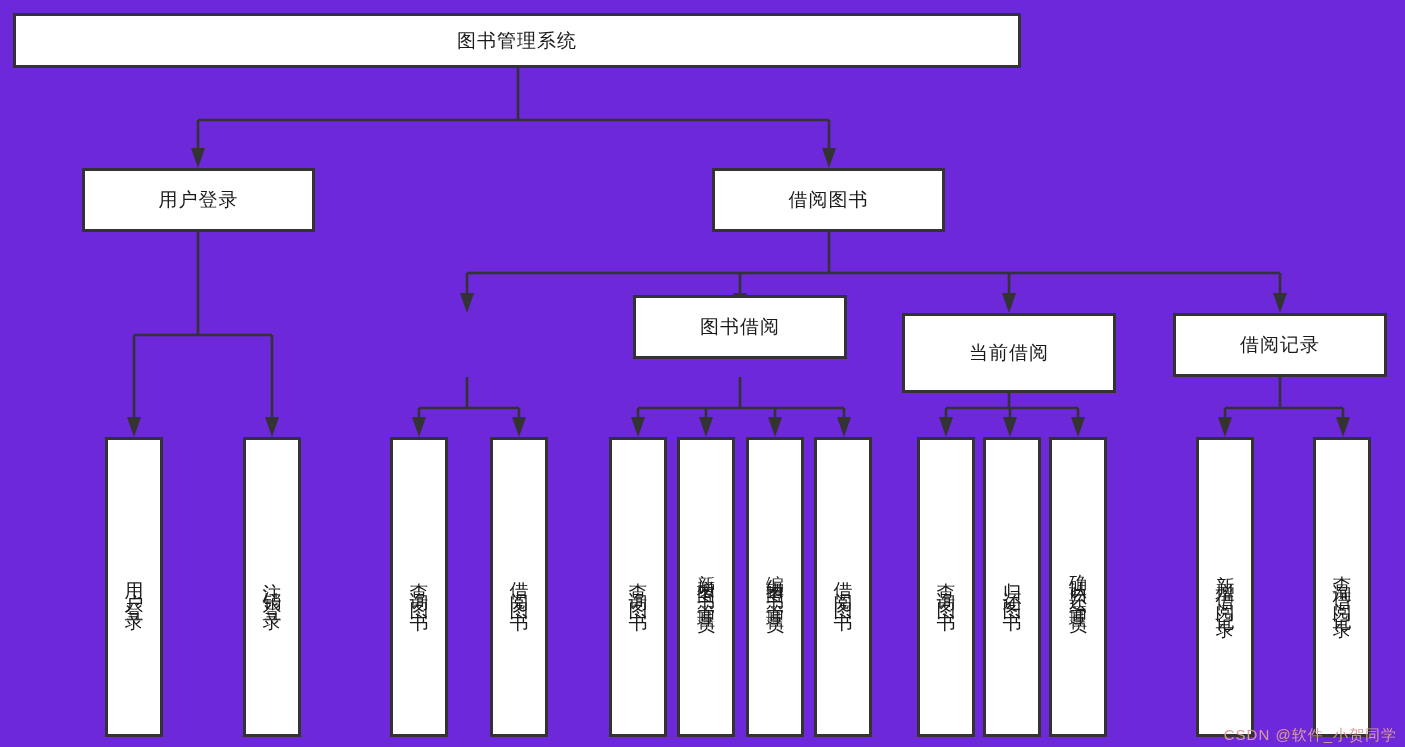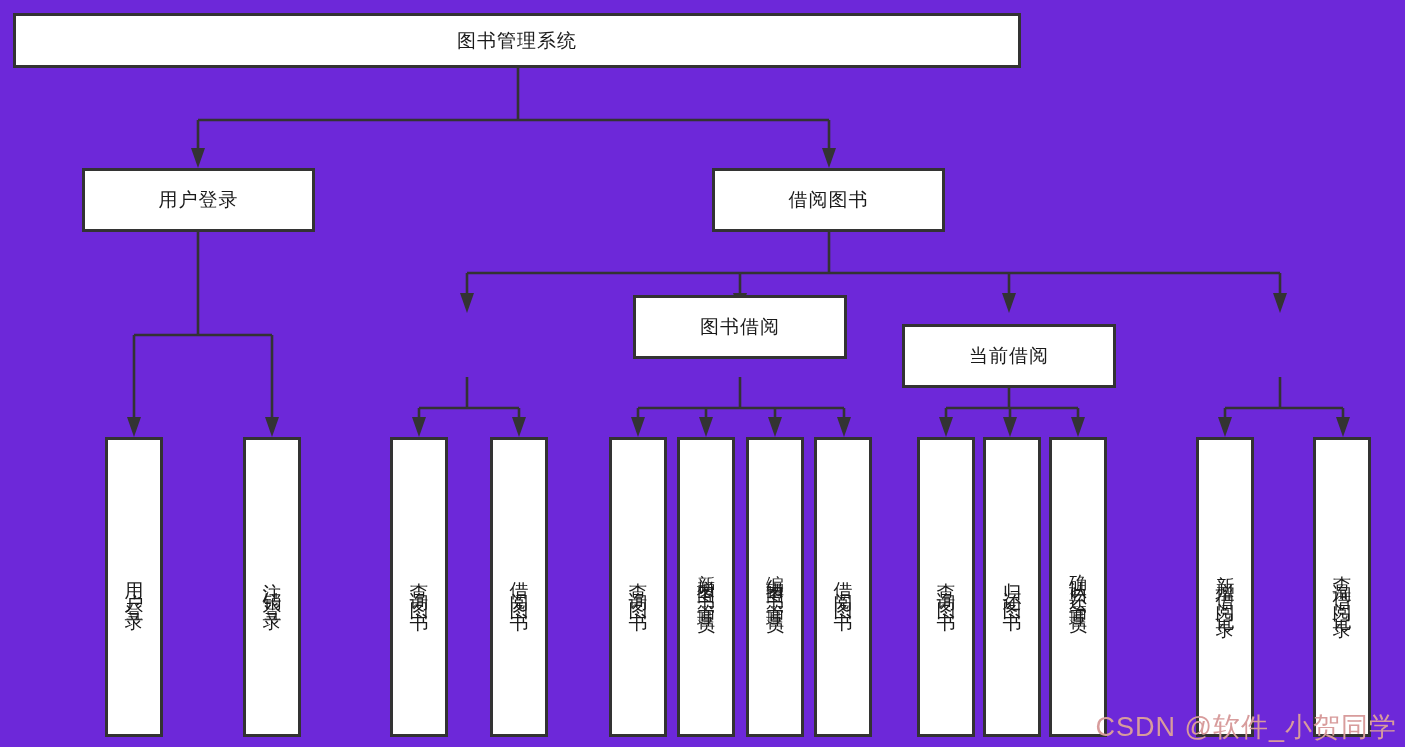--- a/index.html
+++ b/index.html
@@ -29,34 +29,34 @@
     width:58px;top:437px;height:300px;
   }
   .vbox.long{letter-spacing:6px;font-size:18px;}
   .vbox.mid{letter-spacing:9px;}
   
   #box-root{left:13px;top:13px;width:1008px;height:55px;}
   #box-user-login{left:82px;top:168px;width:233px;height:64px;}
   #box-book-mgmt{left:712px;top:168px;width:233px;height:64px;}
   #box-new-book{left:360px;top:313px;width:214px;height:64px;}
   #box-book-borrow{left:633px;top:295px;width:214px;height:64px;}
-  #box-current-borrow{left:902px;top:324px;width:214px;height:64px;}
+  #box-current-borrow{left:902px;top:313px;width:214px;height:80px;}
   #box-borrow-record{left:1173px;top:313px;width:214px;height:64px;}
   
   #leaf-a1{left:105px;}  #leaf-a2{left:243px;}
   #leaf-b1{left:390px;}  #leaf-b2{left:490px;}
   #leaf-c1{left:609px;}  #leaf-c2{left:677px;}
   #leaf-c3{left:746px;}  #leaf-c4{left:814px;}
   #leaf-d1{left:917px;}  #leaf-d2{left:983px;}
   #leaf-d3{left:1049px;}
   #leaf-e1{left:1196px;} #leaf-e2{left:1313px;}
   #watermark{
     position:absolute;
     right:8px;bottom:2px;
-    font-size:27px;
+    font-size:15px;
     letter-spacing:1px;
     z-index:2;
     white-space:nowrap;
   }
 </style>
 </head>
 <body>
 
 <div id="canvas">
   <svg id="edges" viewBox="0 0 1405 747">
@@ -124,20 +124,23 @@
   <div class="hbox" id="box-book-mgmt">
     <span>借阅图书</span>
   </div>
 
   <div class="hbox" id="box-book-borrow">
     <span>图书借阅</span>
   </div>
   <div class="hbox" id="box-current-borrow">
     <span>当前借阅</span>
   </div>
+  <div class="hbox" id="box-borrow-record">
+    <span>借阅记录</span>
+  </div>
 
   <div class="vbox" id="leaf-a1">
     <span>用户登录</span>
   </div>
   <div class="vbox" id="leaf-a2">
     <span>注销登录</span>
   </div>
 
   <div class="vbox" id="leaf-b1">
     <span>查询图书</span>

